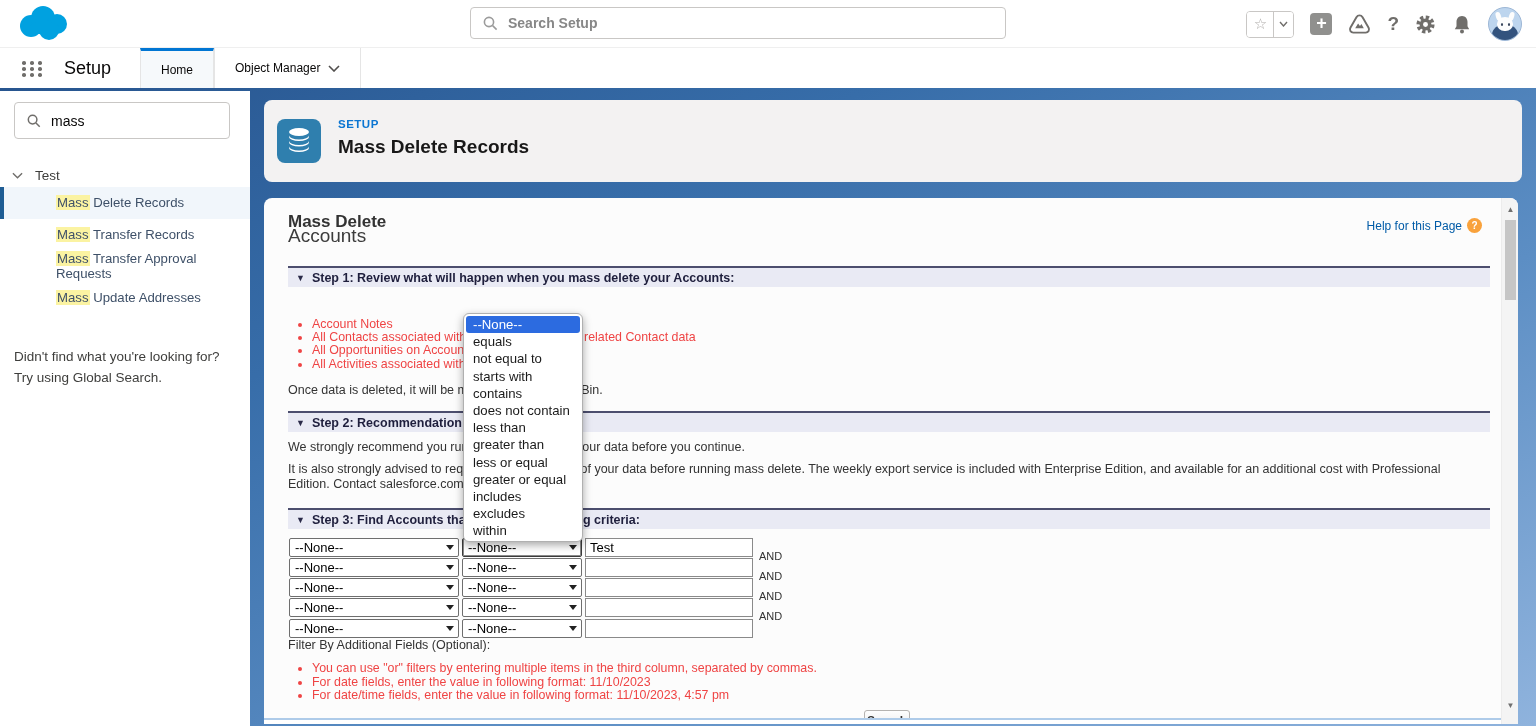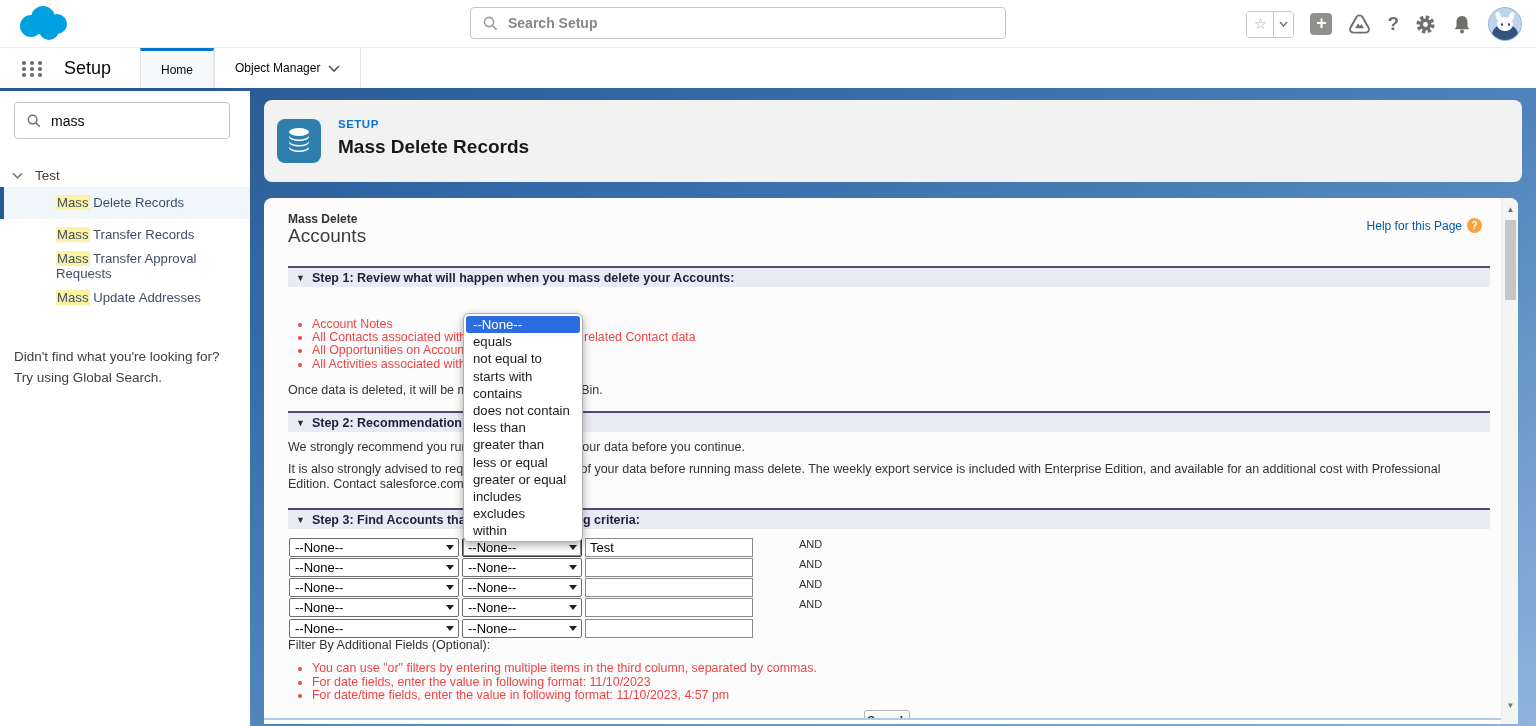--- a/index.html
+++ b/index.html
@@ -75,21 +75,21 @@
                  border-radius:8px; }
   .obj-icon { position:absolute; left:13px; top:19px; width:44px; height:44px; background:#2f7fae;
               border-radius:8px; display:flex; align-items:center; justify-content:center; }
   .eyebrow { position:absolute; left:74px; top:18px; font-size:11.5px; font-weight:bold; color:#0b76d2;
              letter-spacing:0.5px; }
   .page-title { position:absolute; left:74px; top:36px; font-size:19px; font-weight:bold; color:#181818; }
 
   
   .content-card { position:absolute; left:264px; top:110px; width:1254px; height:526px; background:#fcfcfc;
                   border-radius:8px 8px 0 0; overflow:hidden; font-size:12.5px; color:#333; }
-  .page-type { position:absolute; left:24px; top:14px; font-size:12px; font-weight:bold; color:#333;text-align:center; }
+  .page-type { position:absolute; left:24px; top:14px; font-size:17px; font-weight:bold; color:#333;text-align:center; }
   .page-subject { position:absolute; left:24px; top:27px; font-size:19px; color:#3c3c3c; }
   .help-link { position:absolute; right:36px; top:20px; font-size:12px; color:#015ba7; display:flex;
                align-items:center; gap:5px; }
   .help-badge { width:15px; height:15px; border-radius:50%; background:#f9a23c; color:#fff; font-size:10px;
                 font-weight:bold; text-align:center; line-height:15px; }
   .step-bar { position:absolute; left:24px; width:1202px; height:21px; background:#e9eaf4;
               border-top:2px solid #4c4e6e; display:flex; align-items:center; padding-left:8px;
               font-weight:bold; color:#1f1f3d; font-size:12.5px; cursor:pointer; }
   .step-bar .tri { font-size:9px; margin-right:7px; color:#2a2a48; }
   .para { position:absolute; left:24px; color:#333; }
@@ -102,21 +102,21 @@
   .frow { position:absolute; height:19px; }
   .fsel { position:absolute; height:19px; border:1px solid #6e6e6e; border-radius:2px; background:#fff;
           font-size:13px; color:#000; line-height:17px; padding-left:5px; cursor:pointer; }
   .fsel .caret { position:absolute; right:4px; top:6px; width:0; height:0;
                  border-left:4px solid transparent; border-right:4px solid transparent; border-top:5px solid #222; }
   .fsel.field { left:0; width:170px; }
   .fsel.oper  { left:173px; width:120px; }
   .fsel.focused { border-color:#3a3a3a; box-shadow:0 0 0 1px #8a8a8a inset; }
   .fval { position:absolute; left:296px; width:168px; height:19px; border:1px solid #8a8a8a; font-size:13px;
           padding:0 4px; font-family:"Liberation Sans", sans-serif; color:#000; background:#fff; }
-  .fconj { position:absolute; left:470px; top:0; font-size:11px; color:#333;margin-left:40px; }
+  .fconj { position:absolute; left:470px; top:12px; font-size:11px; color:#333; }
 
   .search-btn { position:absolute; left:600px; top:512px; width:46px; height:22px; border:1px solid #b5b3b1;
                 border-radius:3px; background:linear-gradient(#fefefe,#e7e7e8); font-size:12px; font-weight:bold;
                 color:#333; text-align:center; line-height:20px; cursor:pointer; }
   .footer-divider { position:absolute; left:0; bottom:4px; width:1254px; height:2px; background:#aecbe9; }
   .footer-white { position:absolute; left:0; bottom:0; width:1254px; height:4px; background:#fff; }
 
   
   .dropdown { position:absolute; left:199px; top:115px; width:120px; background:#fff;
               border:1px solid #b0b0b0; border-radius:6px; box-shadow:0 3px 9px rgba(0,0,0,0.35);

